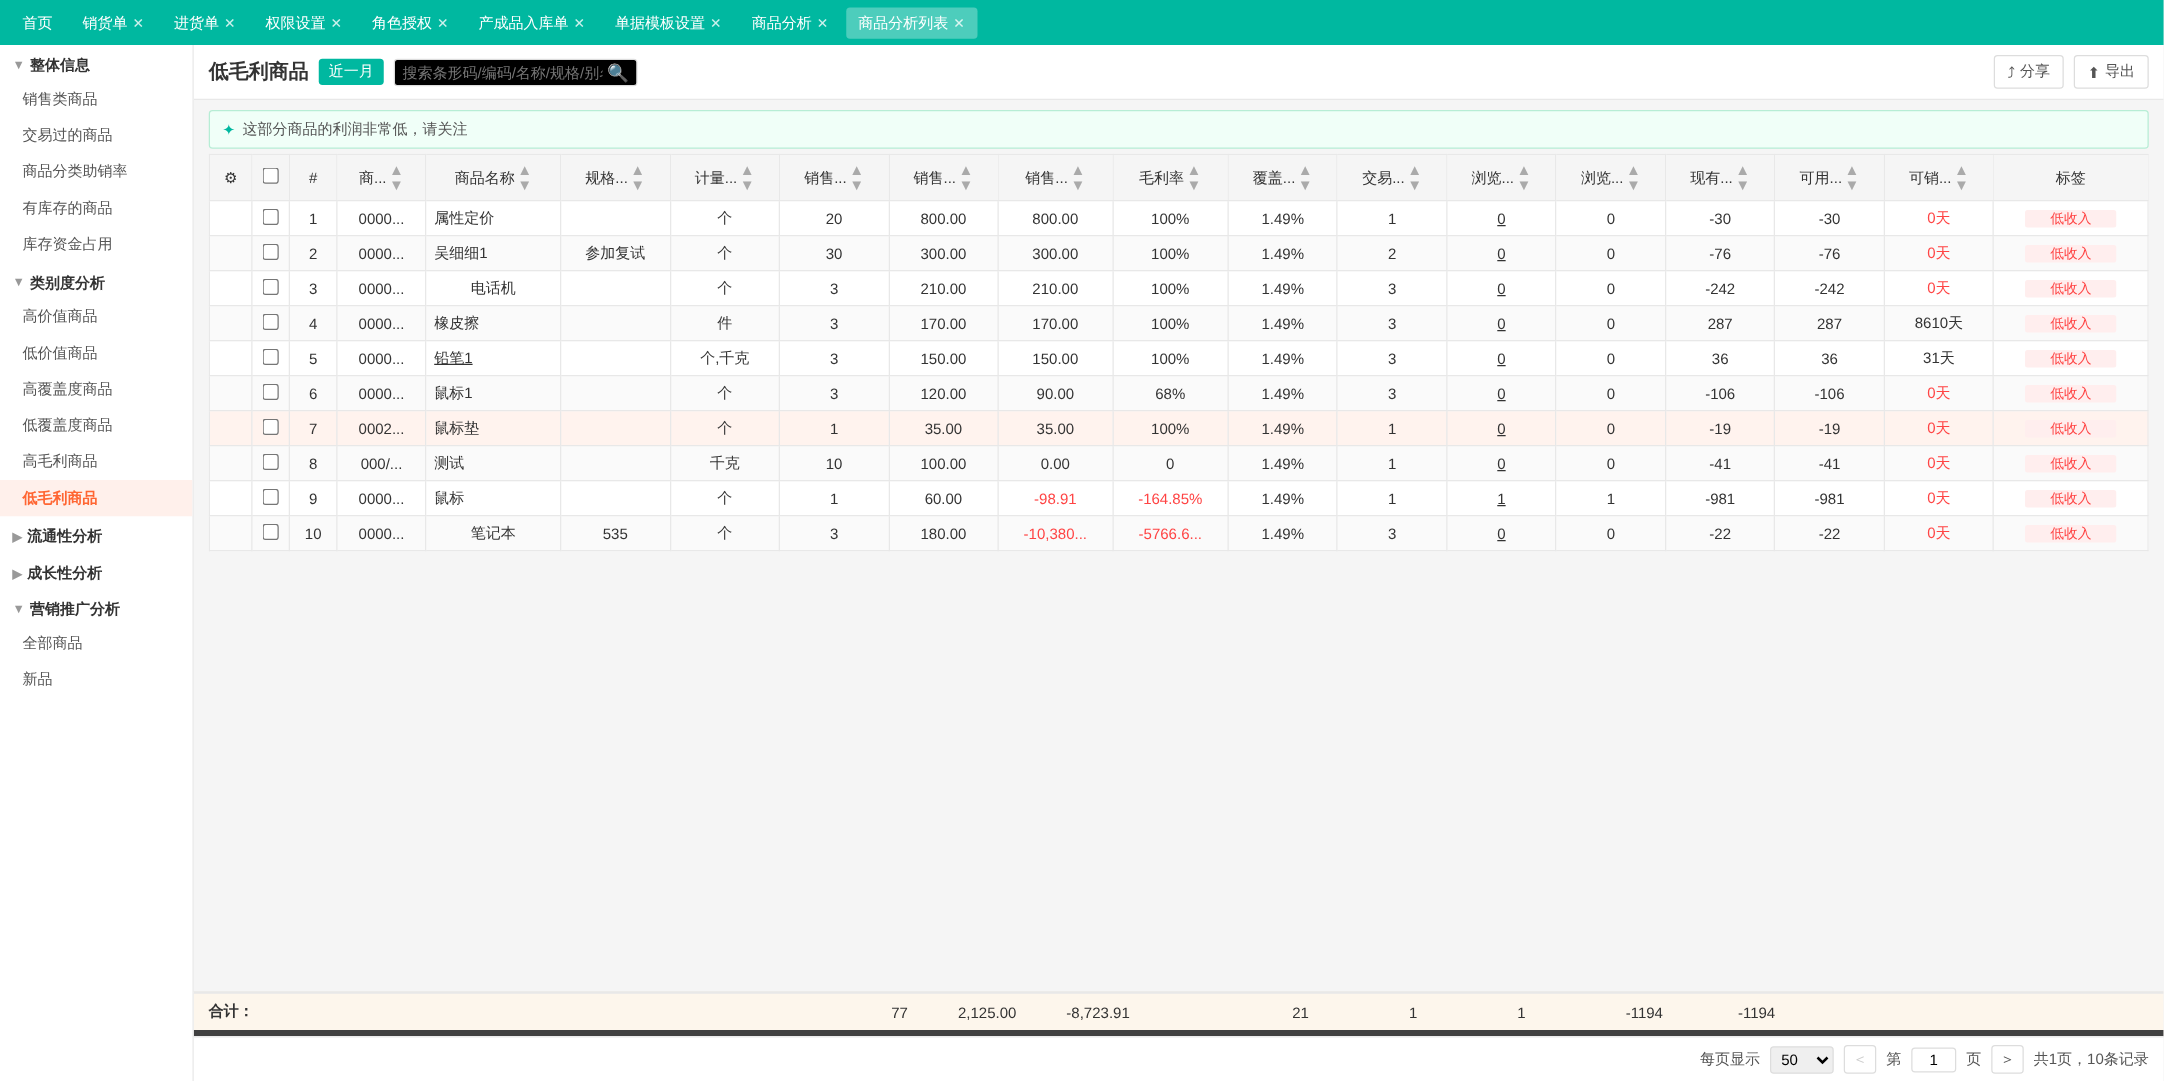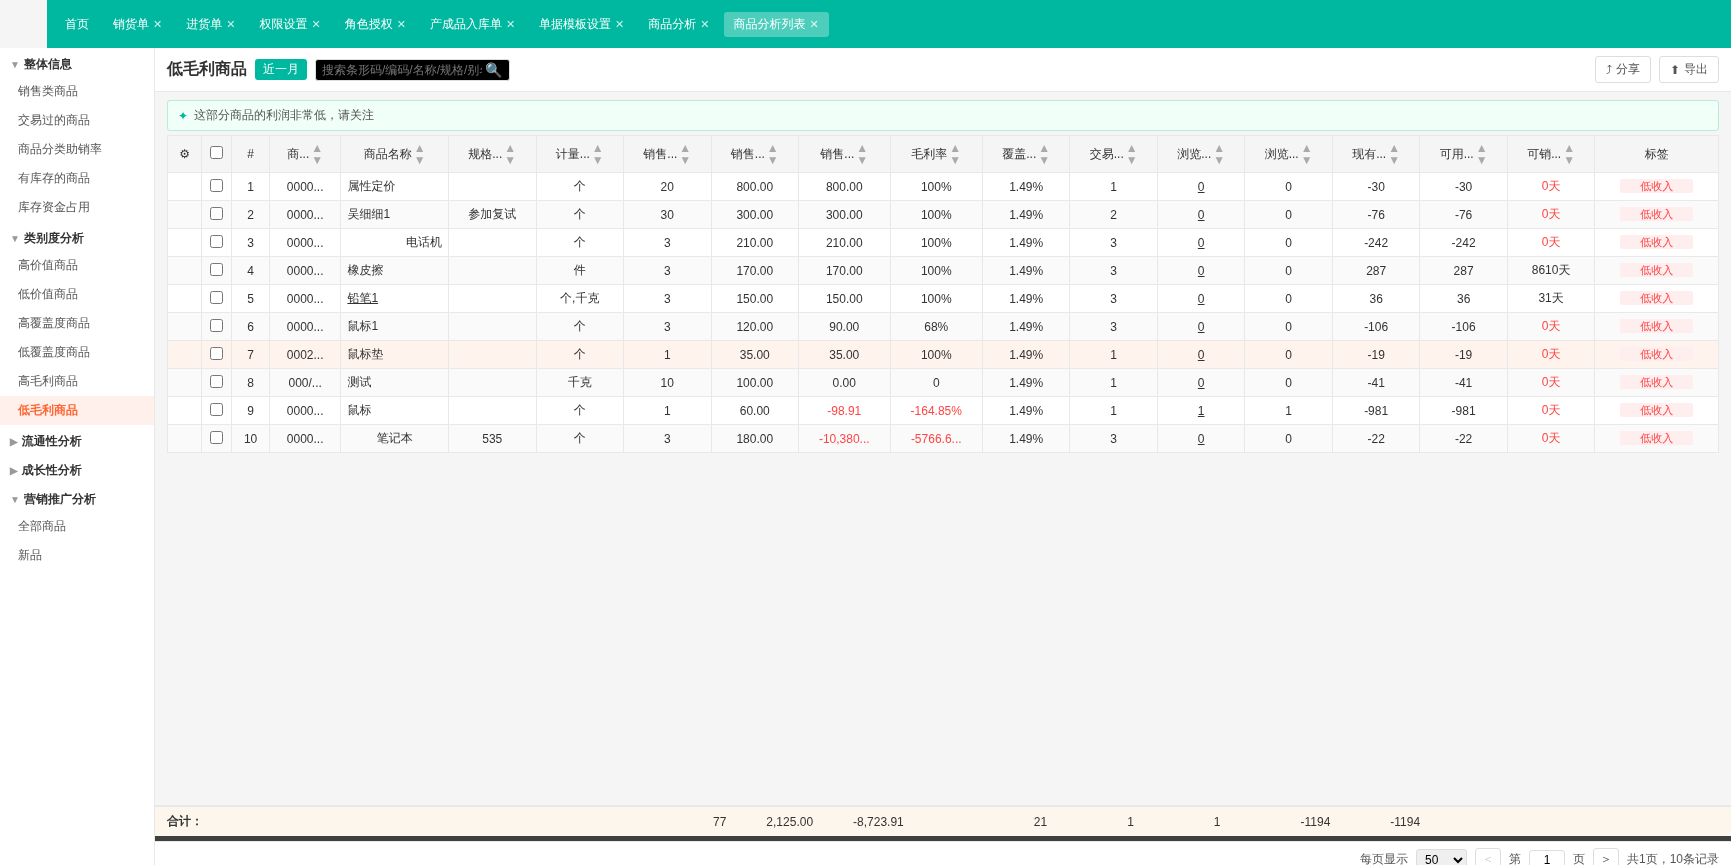--- a/index.html
+++ b/index.html
@@ -1,21 +1,21 @@
 <!DOCTYPE html>
 <html><head>
   <meta charset="utf-8">
   <style>
     * { box-sizing: border-box; margin: 0; padding: 0; font-family: 'Microsoft YaHei', SimHei, Arial, sans-serif; font-size: 12px; }
     body { background: #f5f5f5; overflow: hidden; width: 1731px; height: 865px; }
 
     
     .top-nav {
-      display: flex; align-items: center; background: #00b8a0; height: 48px; padding: 0 8px;
-      color: #fff; gap: 4px; margin-left: 47px;
+      display: flex; align-items: center; background: #00b8a0; height: 36px; padding: 0 8px;
+      color: #fff; gap: 4px;
     }
     .nav-item {
       padding: 4px 10px; cursor: pointer; color: #fff; font-size: 13px; white-space: nowrap;
       display: flex; align-items: center; gap: 4px; border-radius: 3px;
     }
     .nav-item.active { background: rgba(255,255,255,0.25); }
     .nav-close { font-size: 11px; opacity: 0.8; cursor: pointer; }
 
     
     .main-layout { display: flex; height: calc(865px - 36px); }
@@ -339,21 +339,21 @@
       <td>-76</td>
       <td>-76</td>
       <td class="text-red">0天</td>
       <td><span class="tag-low">低收入</span></td>
     </tr>
             <tr>
       <td></td>
       <td class="checkbox-cell"><input type="checkbox" style=""></td>
       <td>3</td>
       <td>0000...</td>
-      <td style="text-align:right;">电话机</td>
+      <td style="text-align:center;">电话机</td>
       <td></td>
       <td>个</td>
       <td>3</td>
       <td>210.00</td>
       <td class="">210.00</td>
       <td class="">100%</td>
       <td>1.49%</td>
       <td>3</td>
       <td><span class="underline-link">0</span></td>
       <td>0</td>

